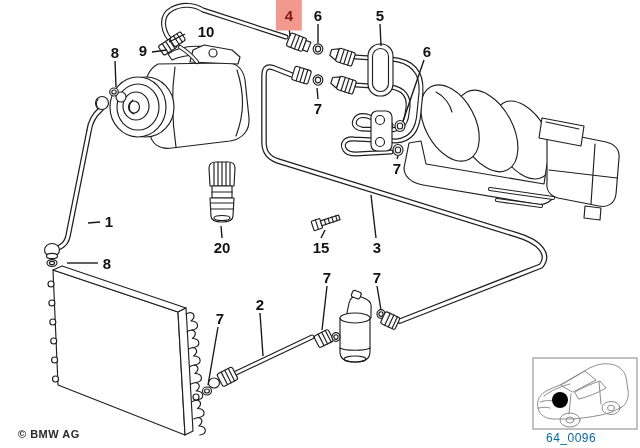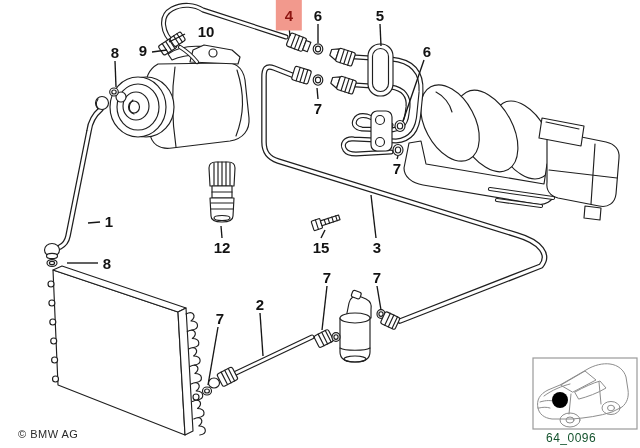--- a/index.html
+++ b/index.html
@@ -21,25 +21,25 @@
   .callout{
     position:absolute;transform:translate(-50%,-50%);
     font-weight:bold;font-size:15px;line-height:1;color:#121212;
     white-space:nowrap;user-select:none;
   }
   .callout.highlighted{
     background:var(--hl-bg,#f2998d);color:var(--hl-fg,#8c1410);
     padding:8px 9px;
   }
   .copyright{
-    position:absolute;left:18px;top:428px;font-size:11px;font-weight:normal;
+    position:absolute;left:18px;top:428px;font-size:11px;font-weight:bold;
     color:#2a2a2a;letter-spacing:.5px;
   }
   .inset-caption{
-    position:absolute;left:546px;top:431px;font-size:12px;color:#14532d;letter-spacing:.5px;
+    position:absolute;left:546px;top:431px;font-size:12px;color:#0369a1;letter-spacing:.5px;
   }
 </style>
 </head>
 <body>
 
 <div class="stage">
 
   <svg width="640" height="448" viewBox="0 0 640 448">
 
     <g>
@@ -268,21 +268,21 @@
       <div class="callout" style="left: 115px; top: 52px;">8</div>
       <div class="callout" style="left: 143px; top: 50px;">9</div>
       <div class="callout" style="left: 195px; top: 31px; margin-left: 11px;">10</div>
       <div class="callout highlighted" style="left: 289px; top: 15px;">4</div>
       <div class="callout" style="left: 318px; top: 15px;">6</div>
       <div class="callout" style="left: 380px; top: 15px;">5</div>
       <div class="callout" style="left: 427px; top: 51px;">6</div>
       <div class="callout" style="left: 318px; top: 108px;">7</div>
       <div class="callout" style="left: 397px; top: 168px;">7</div>
       <div class="callout" style="left: 109px; top: 221px;">1</div>
-      <div class="callout" style="left: 222px; top: 247px;">12</div>
+      <div class="callout" style="left: 222px; top: 247px;">20</div>
       <div class="callout" style="left: 321px; top: 247px;">15</div>
       <div class="callout" style="left: 377px; top: 247px;">3</div>
       <div class="callout" style="left: 107px; top: 263px;">8</div>
       <div class="callout" style="left: 260px; top: 304px;">2</div>
       <div class="callout" style="left: 220px; top: 318px;">7</div>
       <div class="callout" style="left: 327px; top: 277px;">7</div>
       <div class="callout" style="left: 377px; top: 277px;">7</div>
     </div>
 
   <div class="copyright">© BMW AG</div>

